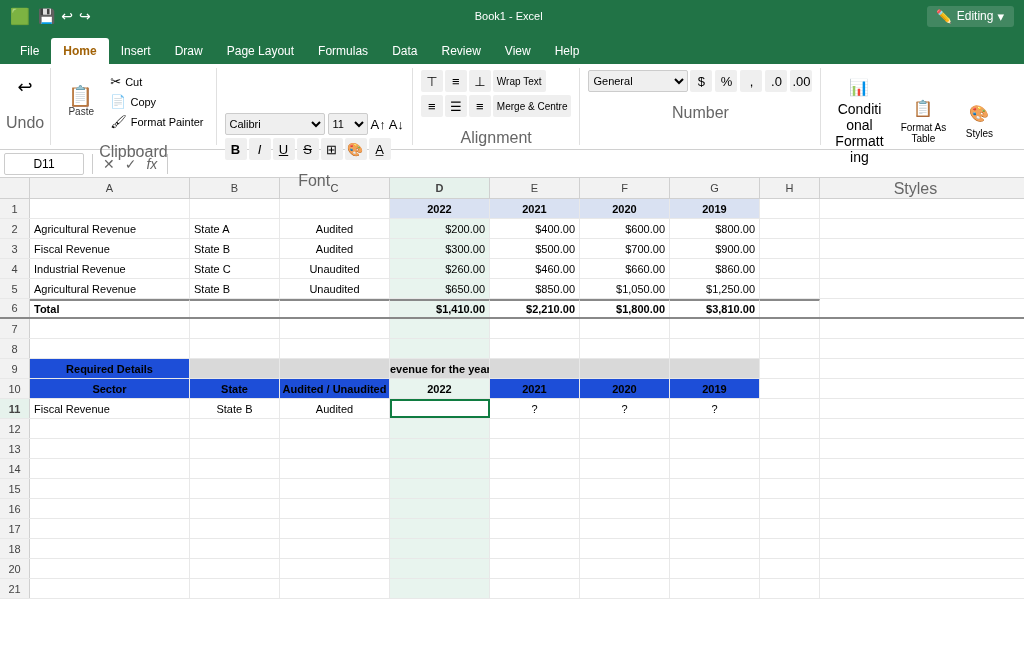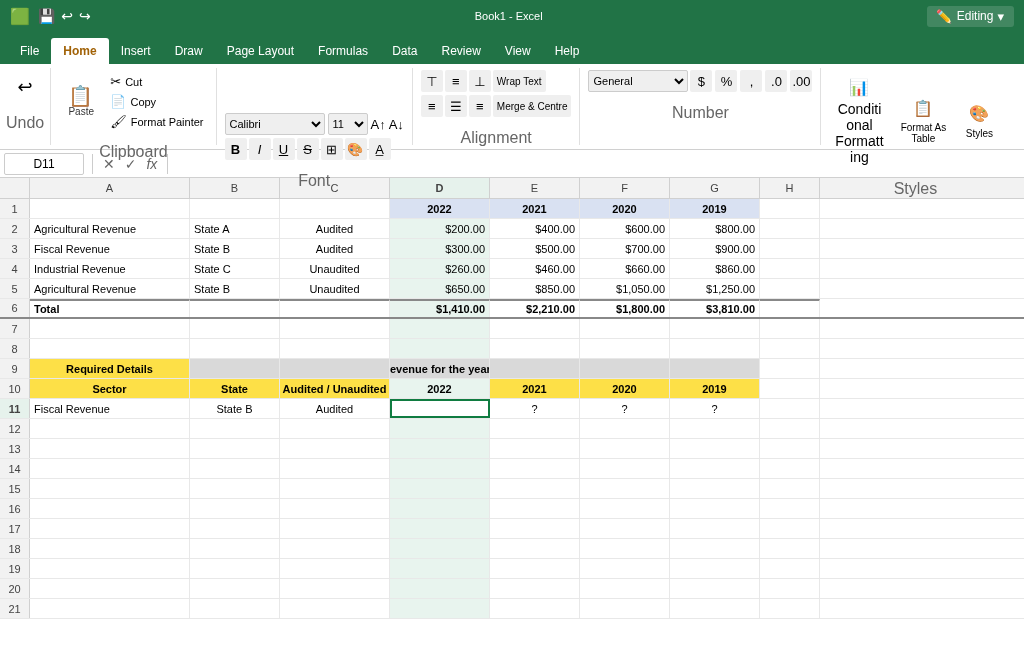--- a/index.html
+++ b/index.html
@@ -198,21 +198,21 @@
     
     .col-a { width: 160px; min-width: 160px; }
     .col-b { width: 90px; min-width: 90px; }
     .col-c { width: 110px; min-width: 110px; }
     .col-d { width: 100px; min-width: 100px; }
     .col-e { width: 90px; min-width: 90px; }
     .col-f { width: 90px; min-width: 90px; }
     .col-g { width: 90px; min-width: 90px; }
     .col-h { width: 60px; min-width: 60px; }
     .header-cell {
-      background: #fde047;
+      background: #1d4ed8;
       font-weight: bold;
       justify-content: center;
       text-align: center;
     }
   </style>
 </head>
 <body>
 
 <div class="title-bar">
   <div class="title-bar-left">
@@ -590,31 +590,20 @@
       <div class="cell col-a"></div>
         <div class="cell col-b"></div>
         <div class="cell col-c"></div>
         <div class="cell col-d selected-col"></div>
         <div class="cell col-e"></div>
         <div class="cell col-f"></div>
         <div class="cell col-g"></div>
         <div class="cell col-h"></div>
     </div>
     <div class="sheet-row">
-      <div class="row-header">19</div>
-      <div class="cell col-a"></div>
-        <div class="cell col-b"></div>
-        <div class="cell col-c"></div>
-        <div class="cell col-d selected-col"></div>
-        <div class="cell col-e"></div>
-        <div class="cell col-f"></div>
-        <div class="cell col-g"></div>
-        <div class="cell col-h"></div>
-    </div>
-    <div class="sheet-row">
       <div class="row-header">20</div>
       <div class="cell col-a"></div>
         <div class="cell col-b"></div>
         <div class="cell col-c"></div>
         <div class="cell col-d selected-col"></div>
         <div class="cell col-e"></div>
         <div class="cell col-f"></div>
         <div class="cell col-g"></div>
         <div class="cell col-h"></div>
     </div>

